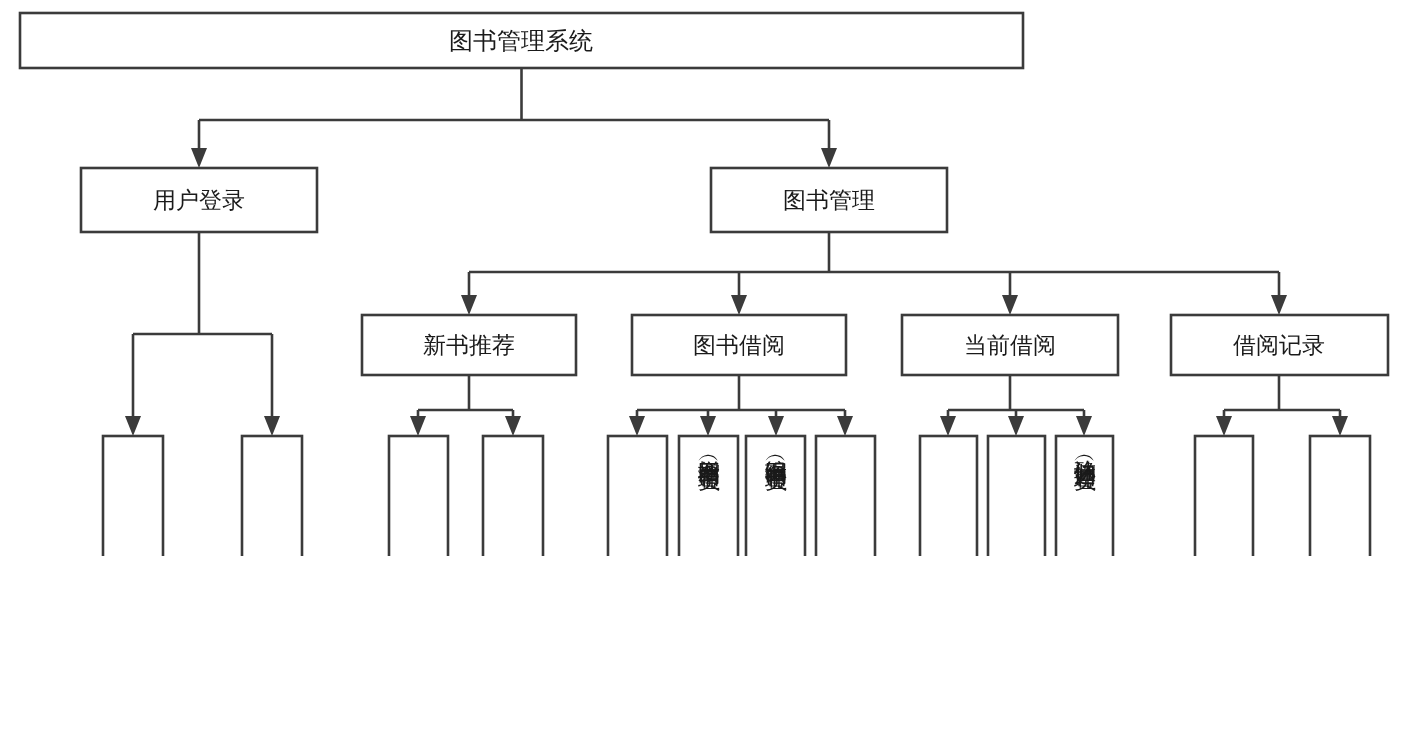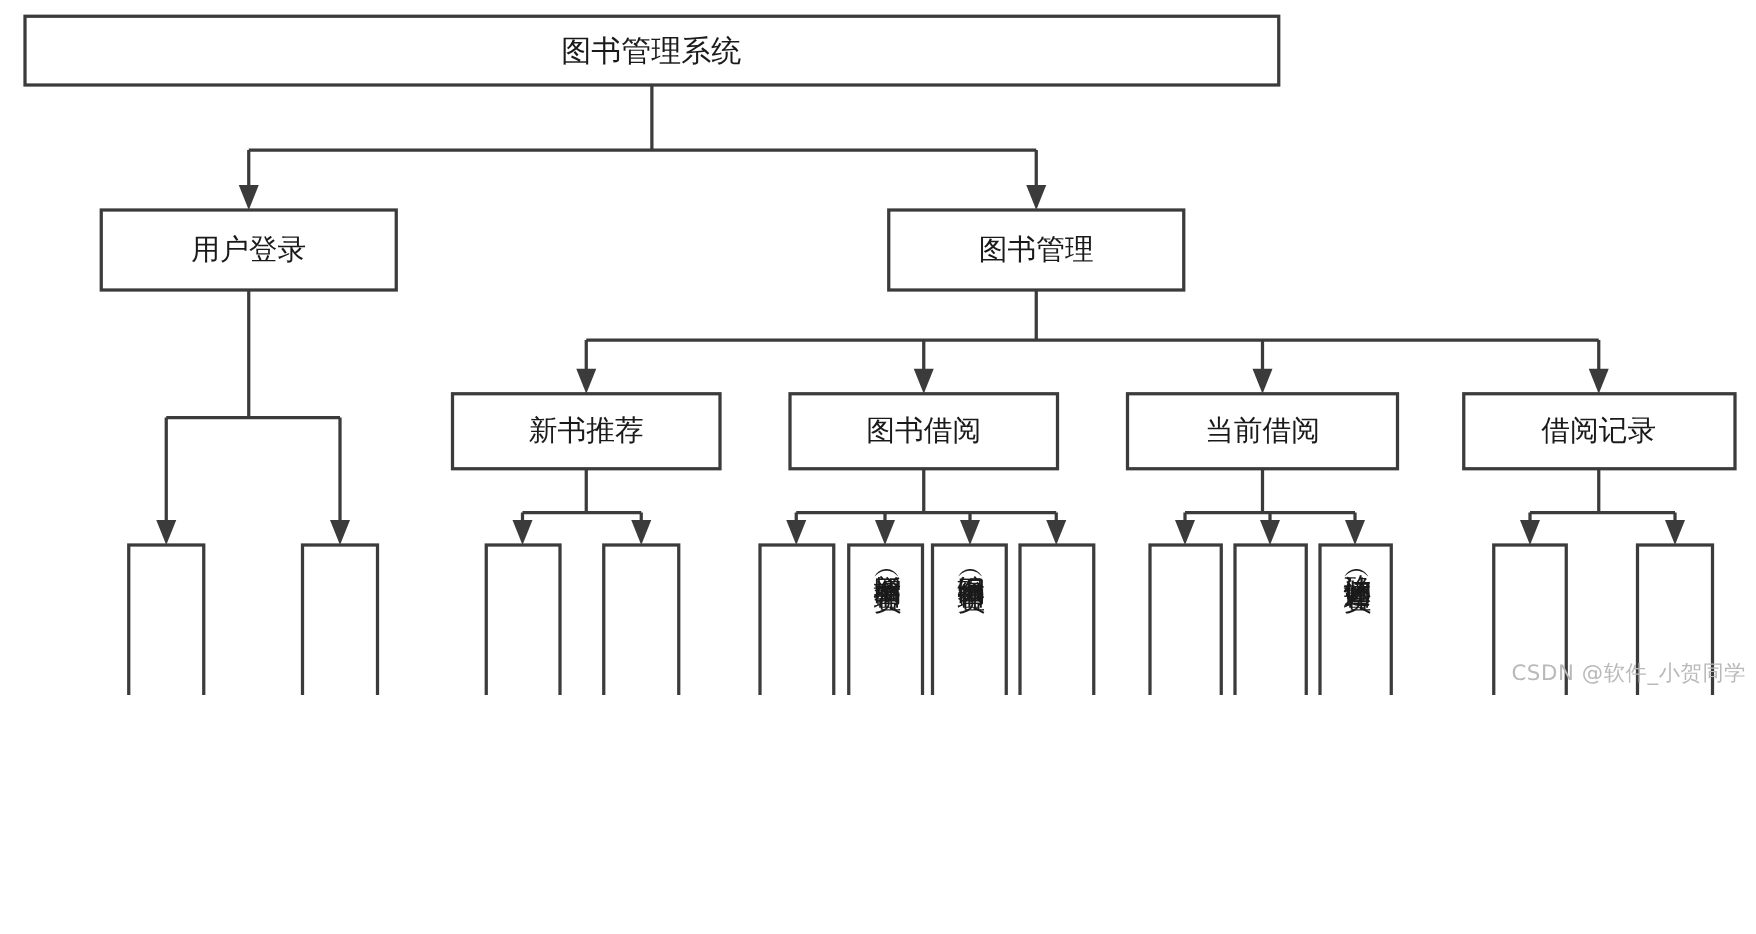--- a/index.html
+++ b/index.html
@@ -241,15 +241,14 @@
   <div class="leaf-label-wrap" style="left:1056px; top:442px; width:57px; height:292px;">
     <span class="leaf-label">确认归还（管理员）</span>
   </div>
   <div class="leaf-label-wrap" style="left:1195px; top:436px; width:58px; height:298px; align-items:center;">
     <span class="leaf-label">新增借阅记录</span>
   </div>
   <div class="leaf-label-wrap" style="left:1310px; top:436px; width:60px; height:298px; align-items:center;">
     <span class="leaf-label">查询借阅记录</span>
   </div>
 
-  <div class="watermark">CSDN @软件_小贺同学</div>
 
 </div>
 
 </body></html>

